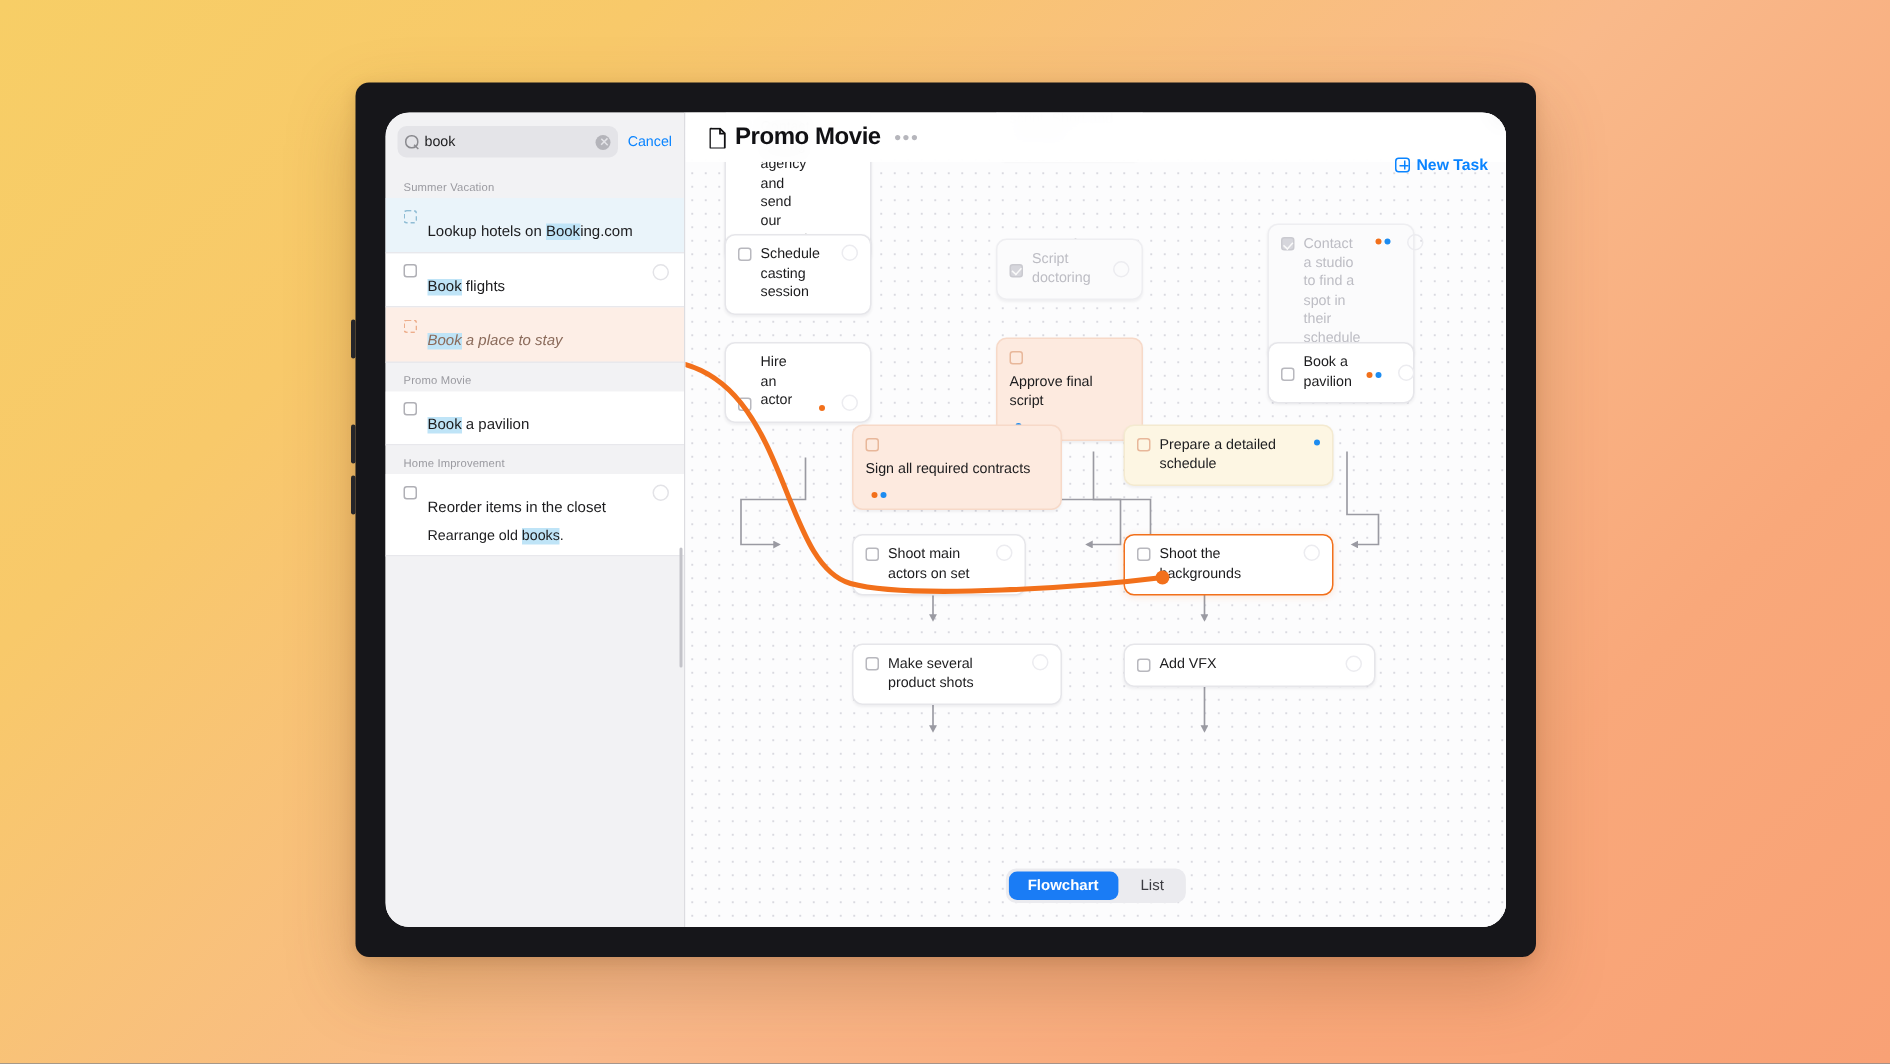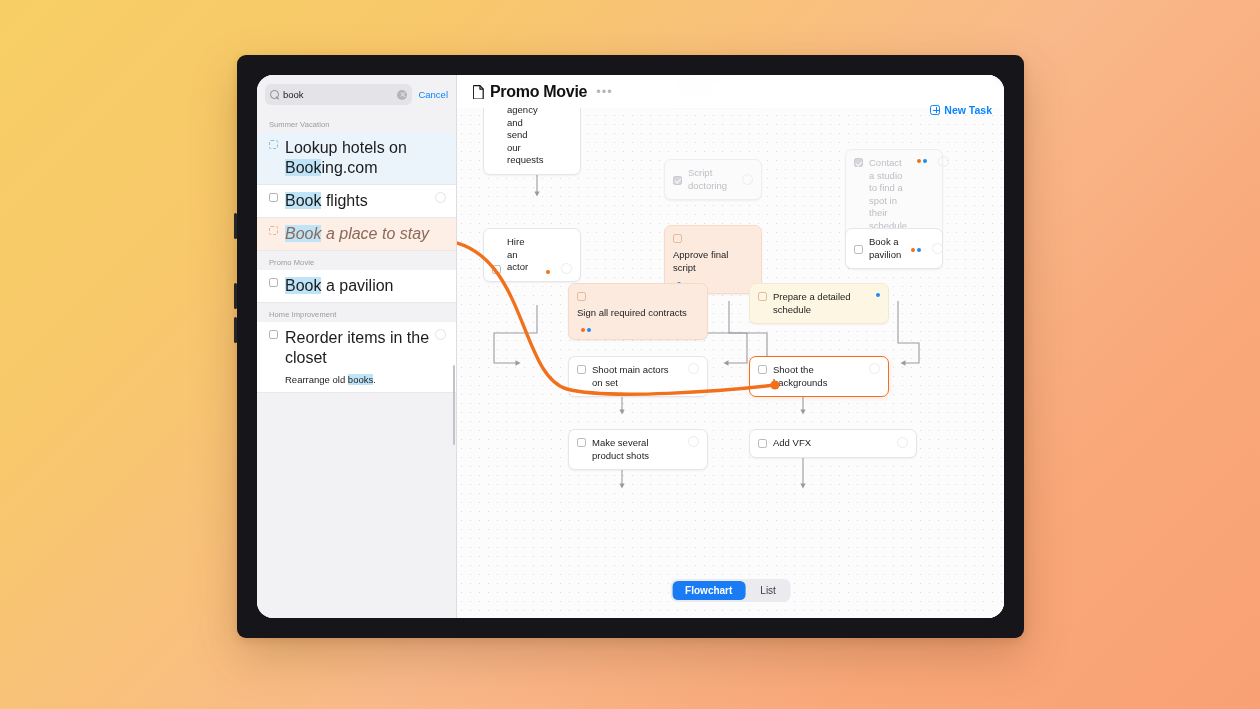--- a/index.html
+++ b/index.html
@@ -74,21 +74,21 @@
     border-bottom:1px solid #e8e8ec; position:relative; min-height:25px;
   }
   .task-row.tint-blue  { background:#eaf4fa; }
   .task-row.tint-peach { background:#fdeee6; }
   .cbox {
     width:9px; height:9px; flex:0 0 9px; margin-top:1.5px;
     border:1.1px solid #b0b0b6; border-radius:2.2px; background:transparent;
   }
   .cbox.dashed-blue  { border:1.1px dashed #8fbcd4; }
   .cbox.dashed-peach { border:1.1px dashed #edae8c; }
-  .task-label { font-size:16px; color:#1c1c1e; line-height:1.25; }
+  .task-label { font-size:10px; color:#1c1c1e; line-height:1.25;margin-top:11px; }
   .task-label .hl { background:#bfe4f7; }
   .task-label.muted { color:#8a6a5a;font-style:italic; }
   .sub-note { font-size:9.5px; color:#1c1c1e; padding:0 10px 7px 28px; background:#fff;
     border-bottom:1px solid #e8e8ec; }
   .sub-note .hl { background:#bfe4f7; }
   .ghost-circle {
     position:absolute; right:10px; top:7px; width:11px; height:11px;
     border:1px solid #e3e3e7; border-radius:50%;
   }
   #sidebar-scrollbar {
@@ -281,20 +281,25 @@
             <span class="dots">
                 <i class="dot o"></i>
               </span>
             <span class="av"></span>
           </div>
 
           <div class="node ghost" style="left:207px; top:-22px; width:98px;">
             <span class="ntext">versions of a base script. Short and extended.</span>
           </div>
 
+          <div class="node" style="left:26px; top:81px; width:98px;">
+            <span class="cb"></span>
+            <span class="ntext">Schedule casting session</span>
+            <span class="av"></span>
+          </div>
 
           <div class="node ghost" style="left:207px; top:84px; width:98px; align-items:center;">
             <span class="cb done"></span>
             <span class="ntext">Script doctoring</span>
             <span class="av"></span>
           </div>
 
           <div class="node ghost" style="left:388px; top:74px; width:98px;">
             <span class="cb done"></span>
             <span class="ntext">Contact a studio to find a spot in their schedule</span>
@@ -342,21 +347,21 @@
           </div>
 
           <div class="node cream" style="left:292px; top:208px; width:140px;">
             <span class="cb pch"></span>
             <span class="ntext">Prepare a detailed schedule</span>
             <span class="dots">
                 <i class="dot b"></i>
               </span>
           </div>
 
-          <div class="node" style="left:111px; top:281px; width:140px;">
+          <div class="node" style="left:111px; top:281px; width:116px;">
             <span class="cb"></span>
             <span class="ntext">Shoot main actors on set</span>
             <span class="av"></span>
           </div>
 
           <div class="node sel" style="left:292px; top:281px; width:140px;">
             <span class="cb"></span>
             <span class="ntext">Shoot the backgrounds</span>
             <span class="av"></span>
           </div>

